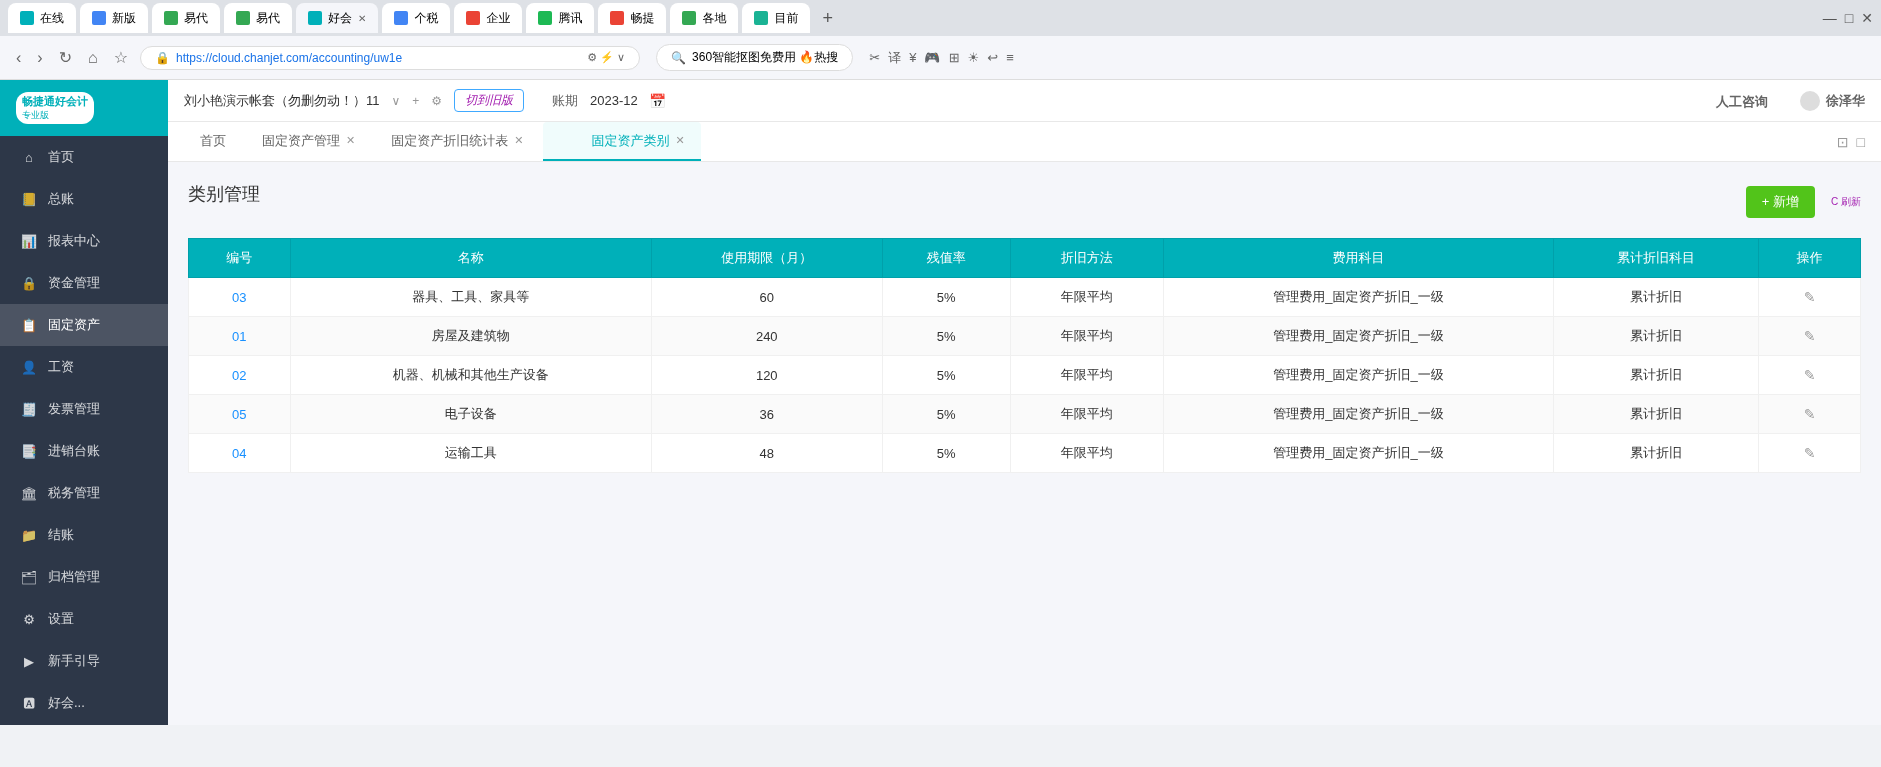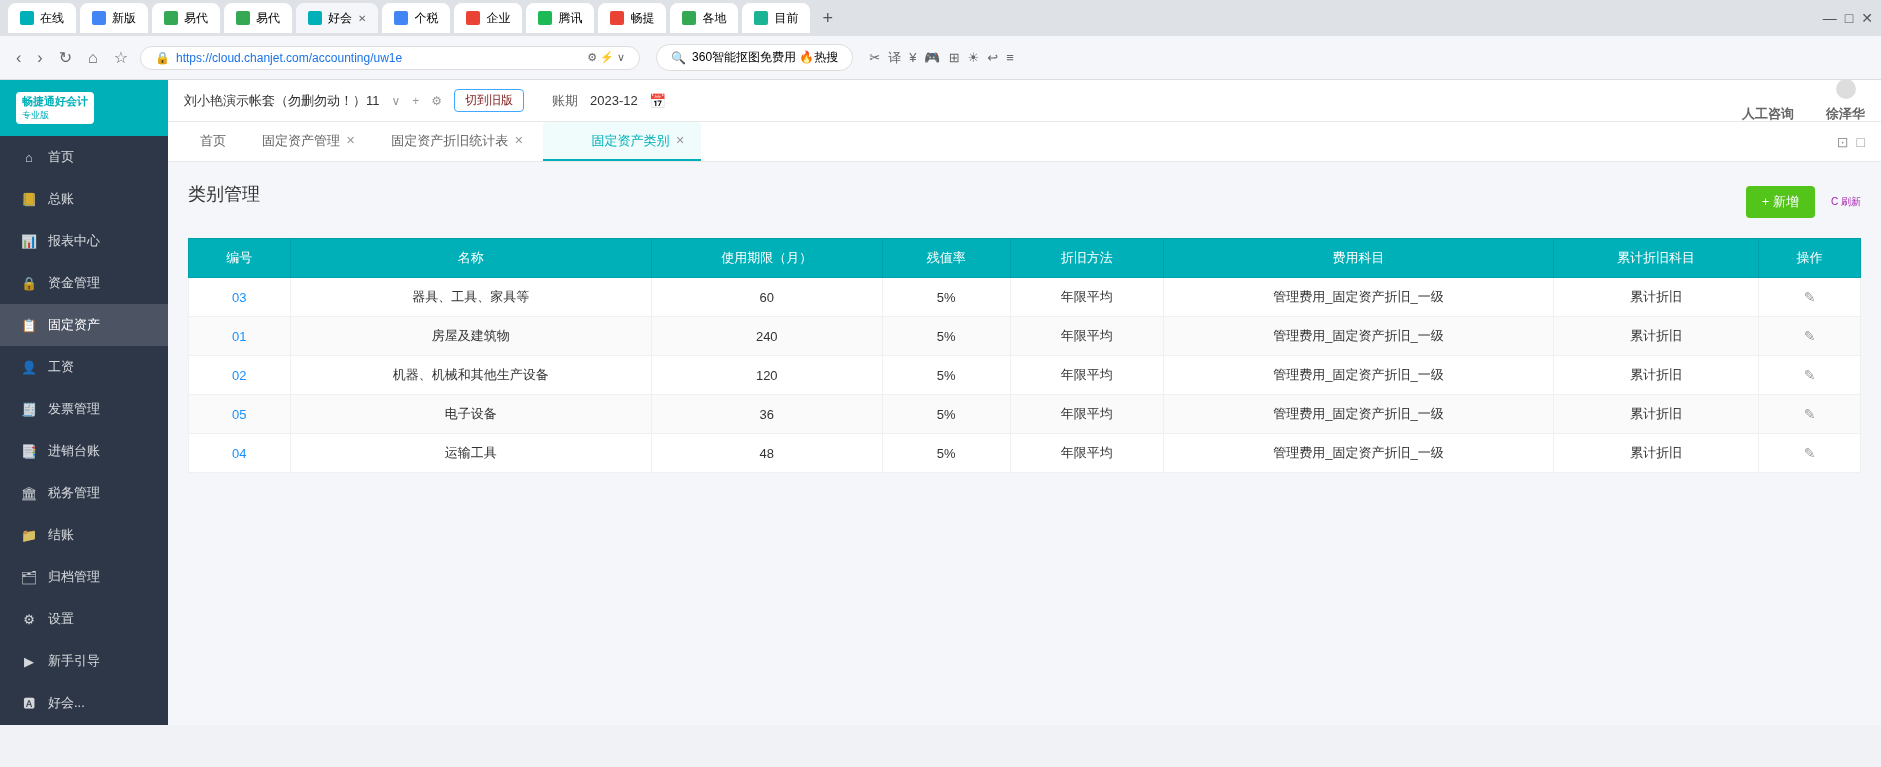--- a/index.html
+++ b/index.html
@@ -14,21 +14,21 @@
 
     
     .address-bar-row { background: #f5f6fa; height: 44px; display: flex; align-items: center; padding: 0 12px; gap: 8px; border-bottom: 1px solid #ddd; }
     .nav-btn { background: none; border: none; cursor: pointer; color: #666; font-size: 16px; padding: 4px; }
     .address-bar { flex: 1; max-width: 500px; background: white; border: 1px solid #ddd; border-radius: 20px; padding: 4px 14px; font-size: 12px; color: #333; display: flex; align-items: center; gap: 6px; }
     .address-bar .url { color: #1a73e8; font-size: 12px; }
     .search-box { background: white; border: 1px solid #ddd; border-radius: 20px; padding: 4px 14px; font-size: 12px; display: flex; align-items: center; gap: 6px; margin-left: 8px; }
 
     
     .app-header { background: white; height: 42px; display: flex; align-items: center; padding: 0 16px; border-bottom: 1px solid #e8e8e8; gap: 12px; }
-    .switch-btn { border: 1px solid #40a9ff; color: #7f1d1d; background: none; padding: 2px 10px; border-radius: 4px; font-size: 12px; cursor: pointer; }
+    .switch-btn { border: 1px solid #40a9ff; color: #a21caf; background: none; padding: 2px 10px; border-radius: 4px; font-size: 12px; cursor: pointer; font-style: italic; }
 
     
     .main-layout { display: flex; height: calc(767px - 36px - 44px - 42px); }
 
     
     .sidebar { width: 168px; background: #2d3748; color: white; flex-shrink: 0; display: flex; flex-direction: column; overflow-y: auto; }
     .sidebar-logo { background: #00b0b9; padding: 12px 16px; display: flex; align-items: center; gap: 8px; }
     .sidebar-item { display: flex; align-items: center; gap: 10px; padding: 12px 20px; cursor: pointer; color: rgba(255,255,255,0.8); font-size: 13px; transition: background 0.2s; }
     .sidebar-item.active { background: rgba(255,255,255,0.15); color: white; }
     .sidebar-icon { width: 18px; height: 18px; display: flex; align-items: center; justify-content: center; flex-shrink: 0; }
@@ -141,21 +141,21 @@
   <span style="font-size:13px;color:#666;">⊞</span>
   <span style="font-size:13px;color:#666;">☀</span>
   <span style="font-size:13px;color:#666;">↩</span>
   <span style="font-size:13px;color:#666;">≡</span>
 </div>
 
 <div class="main-layout">
 
   <div class="sidebar">
     <div class="sidebar-logo">
-      <div style="background:white;border-radius:4px;padding:2px 6px;display:flex;flex-direction:column;">
+      <div style="background:white;border-radius:12px;padding:2px 6px;display:flex;flex-direction:column;">
         <span style="font-size:11px;color:#00b0b9;font-weight:bold;white-space:nowrap;">畅捷通好会计</span>
         <span style="font-size:9px;color:#00b0b9;">专业版</span>
       </div>
     </div>
 
     <div class="sidebar-item">
       <span class="sidebar-icon">⌂</span>
       <span>首页</span>
     </div>
     <div class="sidebar-item">
@@ -218,21 +218,21 @@
       <span style="font-size:13px;color:#333;">刘小艳演示帐套（勿删勿动！）11</span>
       <span style="color:#999;font-size:12px;">∨</span>
       <span style="color:#999;font-size:12px;">+</span>
       <span style="color:#999;font-size:12px;">⚙</span>
       <button class="switch-btn">切到旧版</button>
       <span style="margin-left:16px;color:#666;font-size:13px;">账期</span>
       <span style="color:#333;font-size:13px;">2023-12</span>
       <span style="color:#00b0b9;font-size:14px;cursor:pointer;">📅</span>
       <div style="margin-left:auto;display:flex;align-items:flex-end;gap:32px;font-weight:bold;">
         <span style="color:#666;font-size:13px;cursor:pointer;">人工咨询</span>
-        <span style="display:flex;align-items:center;gap:6px;color:#666;font-size:13px;cursor:pointer;flex-direction:column;">
+        <span style="display:flex;align-items:center;gap:6px;color:#666;font-size:13px;cursor:pointer;">
           <span style="width:20px;height:20px;border-radius:50%;background:#ddd;display:inline-block;"></span>
           <span>徐泽华</span>
         </span>
       </div>
     </div>
 
     <div class="tab-bar">
       <div class="page-tab">
         <span>首页</span>
       </div>

